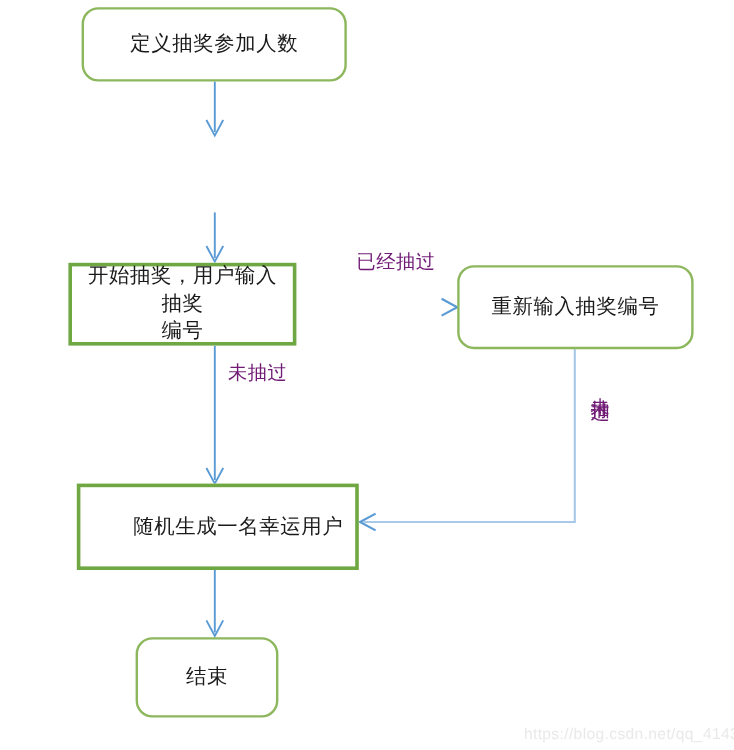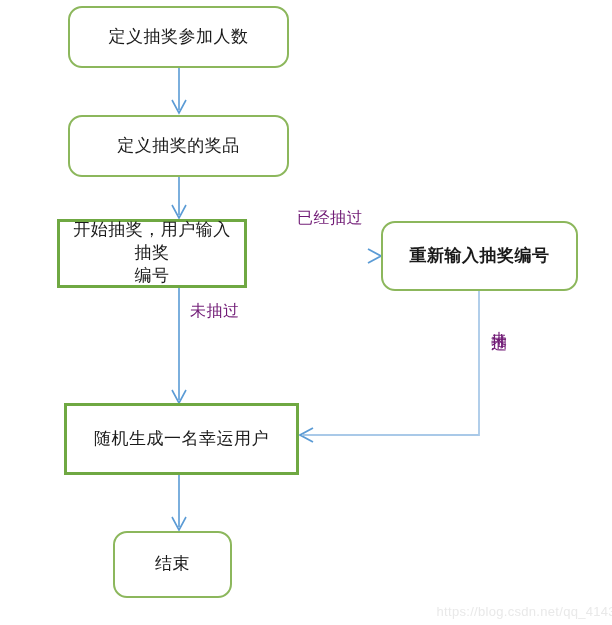--- a/index.html
+++ b/index.html
@@ -29,20 +29,21 @@
     color: #1a1a1a;
     line-height: 1.35;
   }
   .node.rounded {
     border: 2px solid #8CB75C;
     border-radius: 14px;
   }
   .node.rect {
     border: 3px solid #6FA842;
     border-radius: 0;
+    justify-content: flex-end;
   }
   .node-label {
     font-size: 17px;
     letter-spacing: 0.5px;
     padding: 0 10px;
     white-space: pre-line;
   }
   .edge-label {
     position: absolute;
     font-size: 16px;
@@ -119,30 +120,27 @@
     <g>
       <line x1="179" y1="465" x2="179" y2="527" stroke="#5B9BD5" stroke-width="1.6"></line>
       <polyline points="172,517 179,530 186,517" fill="none" stroke="#5B9BD5" stroke-width="1.6"></polyline>
     </g>
   </svg>
 
   <div class="node rounded" style="left:68px; top:6px; width:221px; height:62px;">
     <span class="node-label">定义抽奖参加人数</span>
   </div>
 
-  <div class="node rounded" style="left:68px; top:115px; width:221px; height:62px;">
-    <span class="node-label">定义抽奖的奖品</span>
-  </div>
 
   <div class="node rect" style="left:57px; top:219px; width:190px; height:69px;">
     <span class="node-label">开始抽奖，用户输入抽奖
 编号</span>
   </div>
 
-  <div class="node rounded" style="left:381px; top:221px; width:197px; height:70px;font-weight:bold;">
+  <div class="node rounded" style="left:381px; top:221px; width:197px; height:70px;">
     <span class="node-label">重新输入抽奖编号</span>
   </div>
 
   <div class="node rect" style="left:64px; top:403px; width:235px; height:72px;">
     <span class="node-label">随机生成一名幸运用户</span>
   </div>
 
   <div class="node rounded" style="left:113px; top:531px; width:119px; height:67px;">
     <span class="node-label">结束</span>
   </div>

